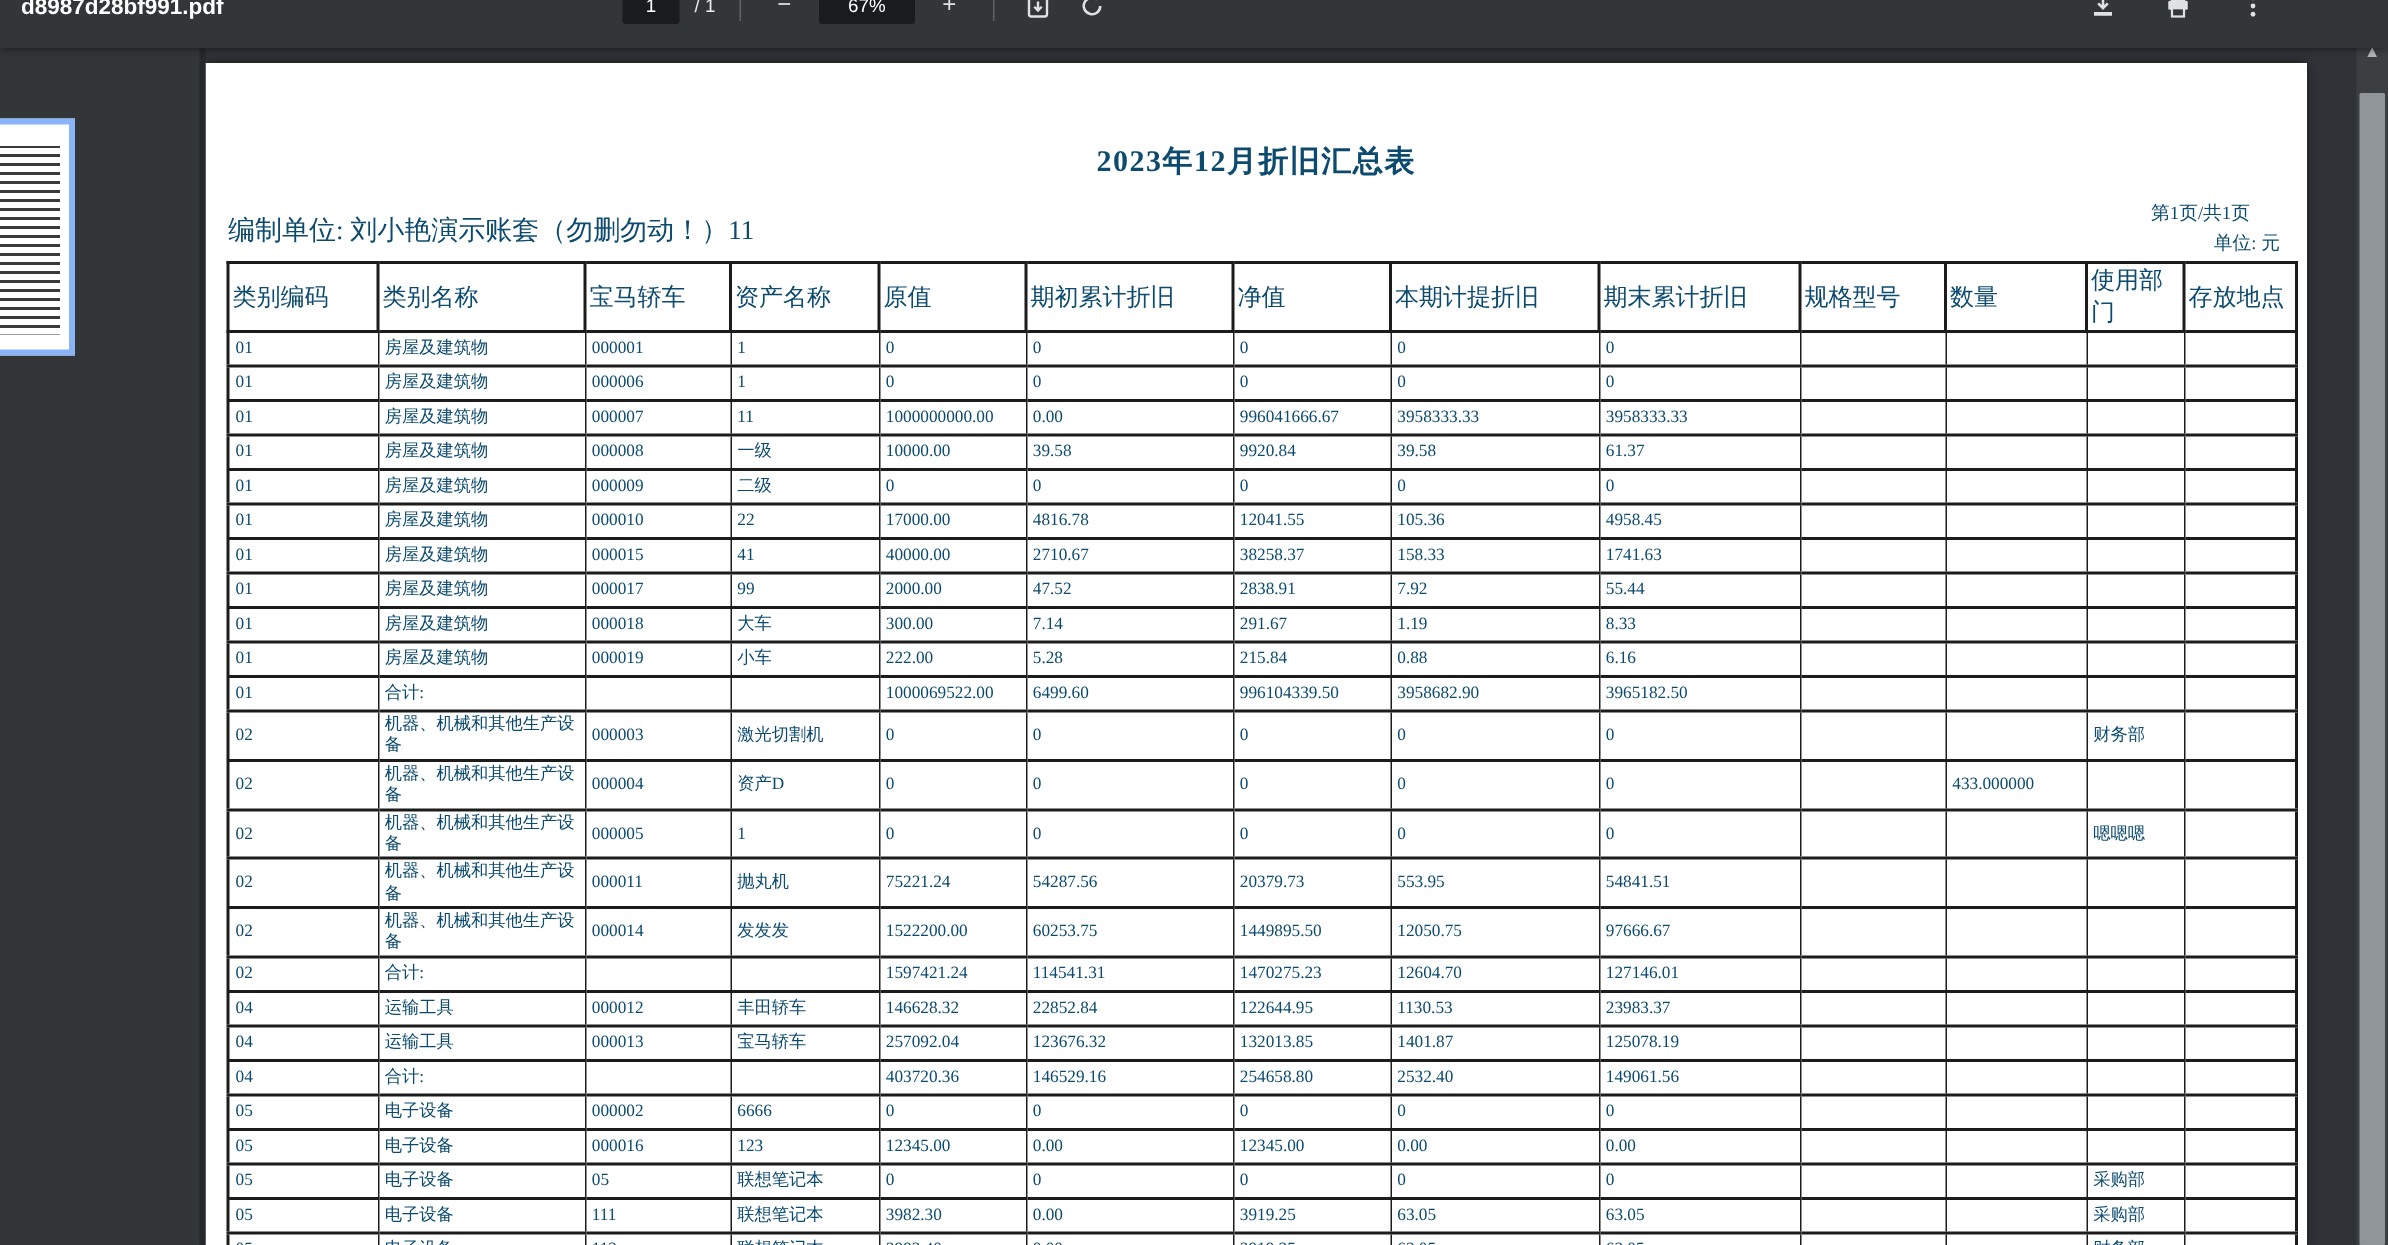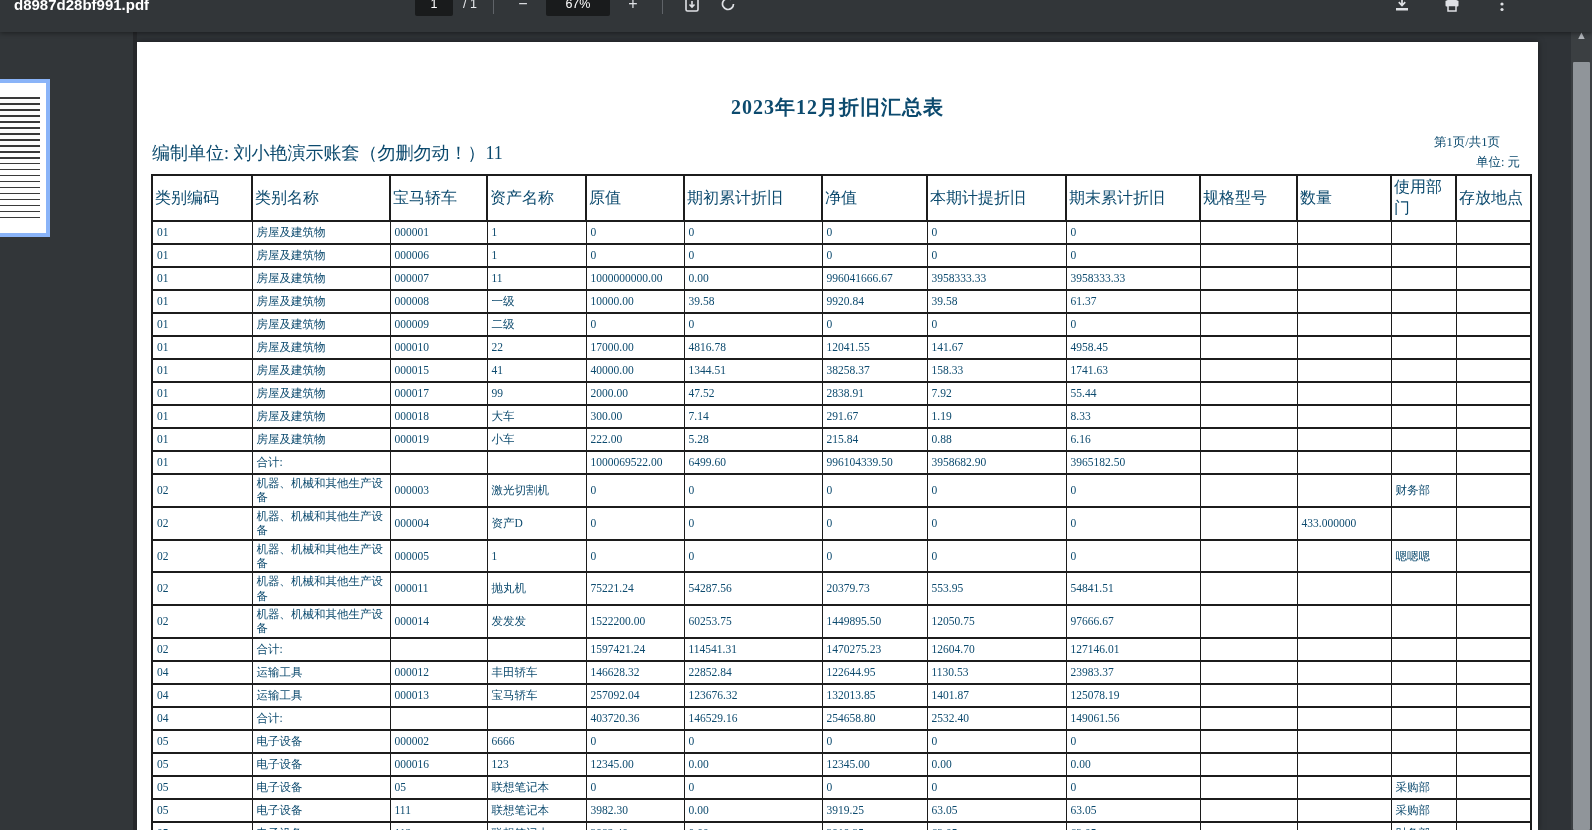--- a/index.html
+++ b/index.html
@@ -254,34 +254,34 @@
             <td></td>
           </tr>
           <tr>
             <td>01</td>
             <td>房屋及建筑物</td>
             <td>000010</td>
             <td>22</td>
             <td>17000.00</td>
             <td>4816.78</td>
             <td>12041.55</td>
-            <td>141.67</td>
+            <td>105.36</td>
             <td>4958.45</td>
             <td></td>
             <td></td>
             <td></td>
             <td></td>
           </tr>
           <tr>
             <td>01</td>
             <td>房屋及建筑物</td>
             <td>000015</td>
             <td>41</td>
             <td>40000.00</td>
-            <td>1344.51</td>
+            <td>2710.67</td>
             <td>38258.37</td>
             <td>158.33</td>
             <td>1741.63</td>
             <td></td>
             <td></td>
             <td></td>
             <td></td>
           </tr>
           <tr>
             <td>01</td>

